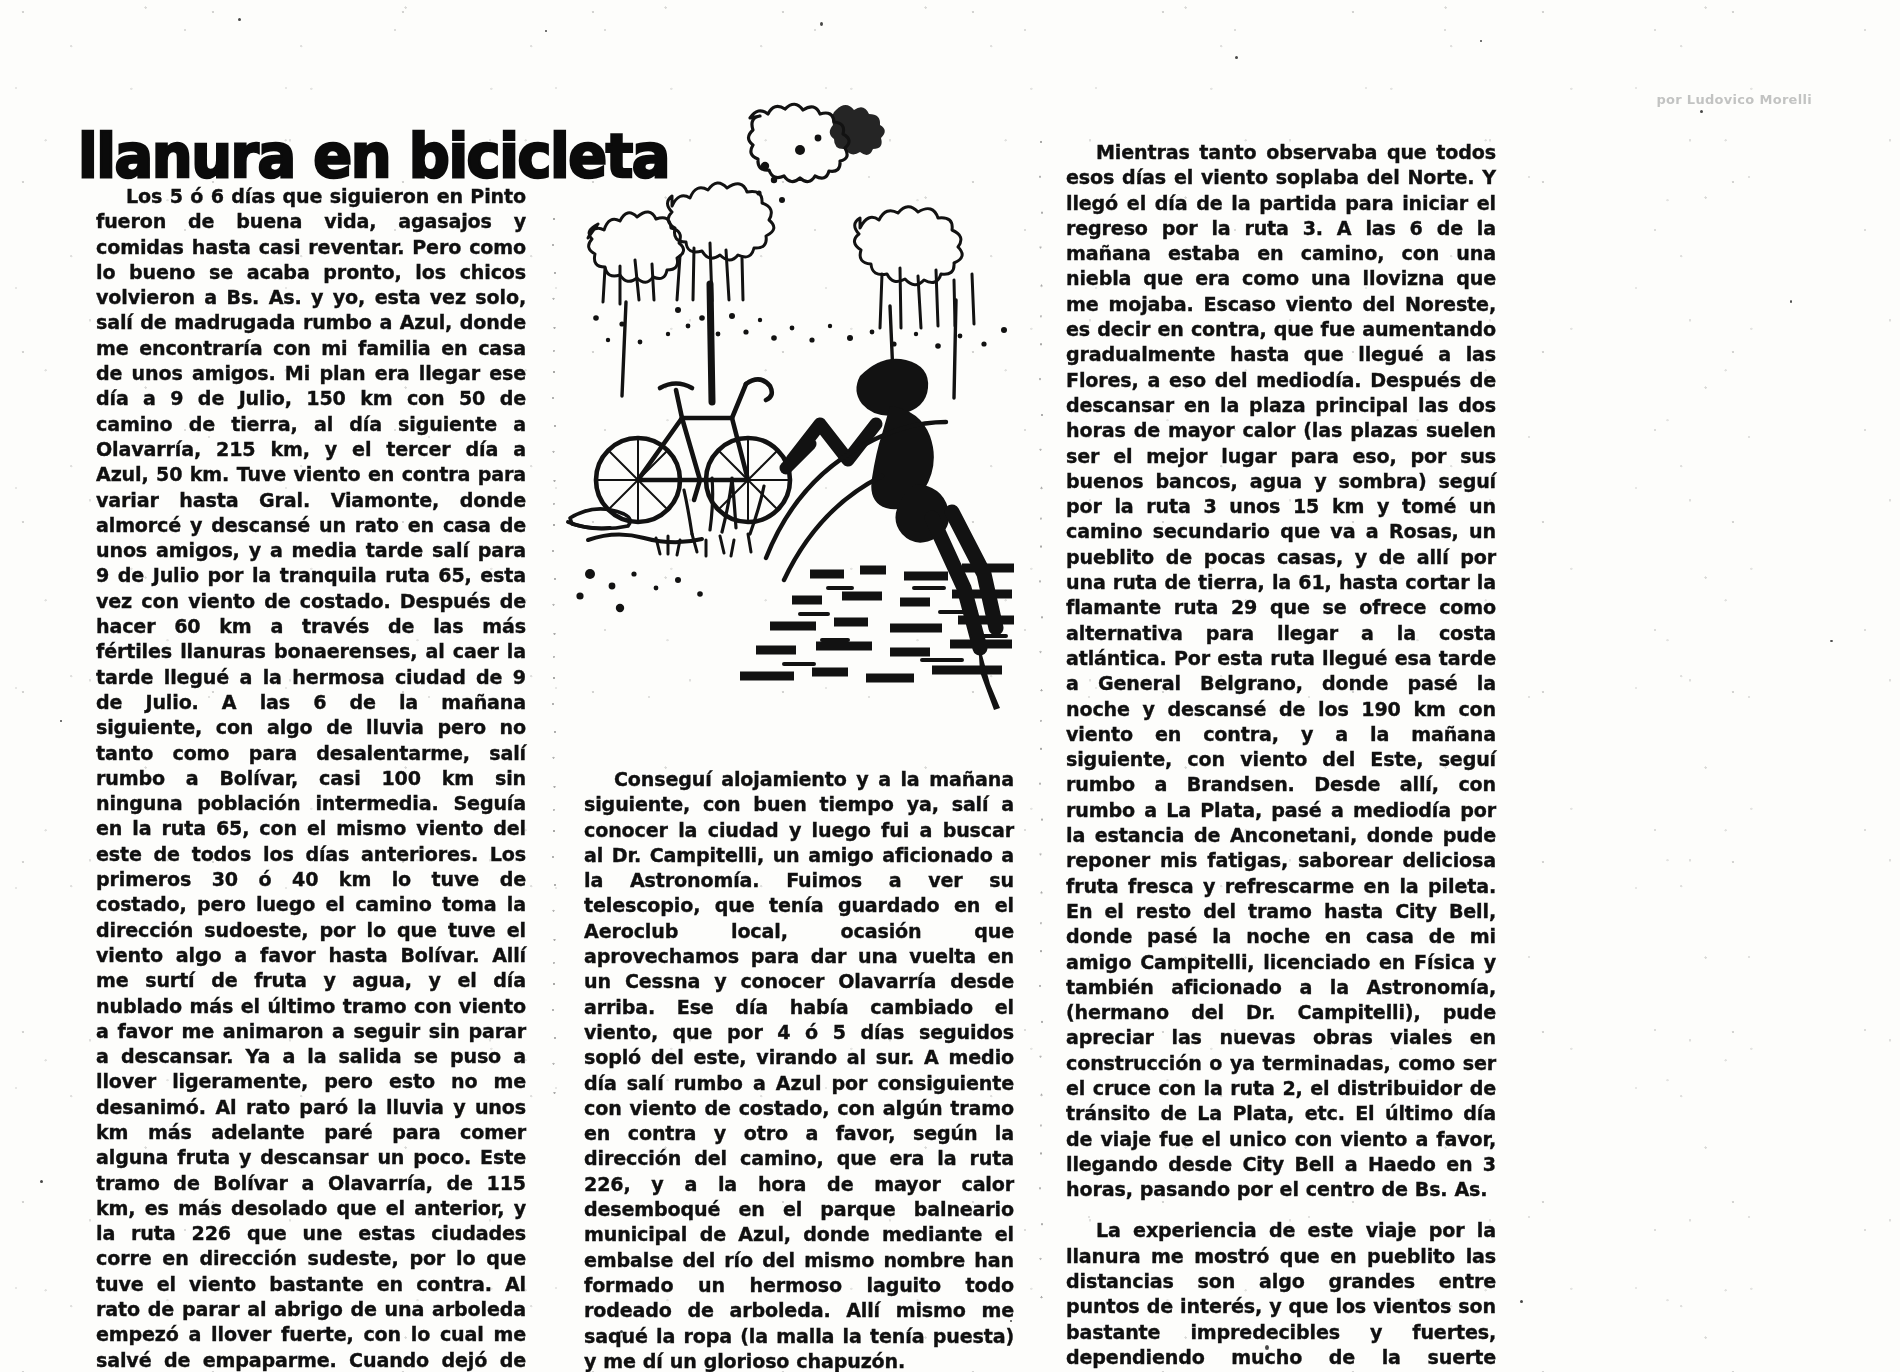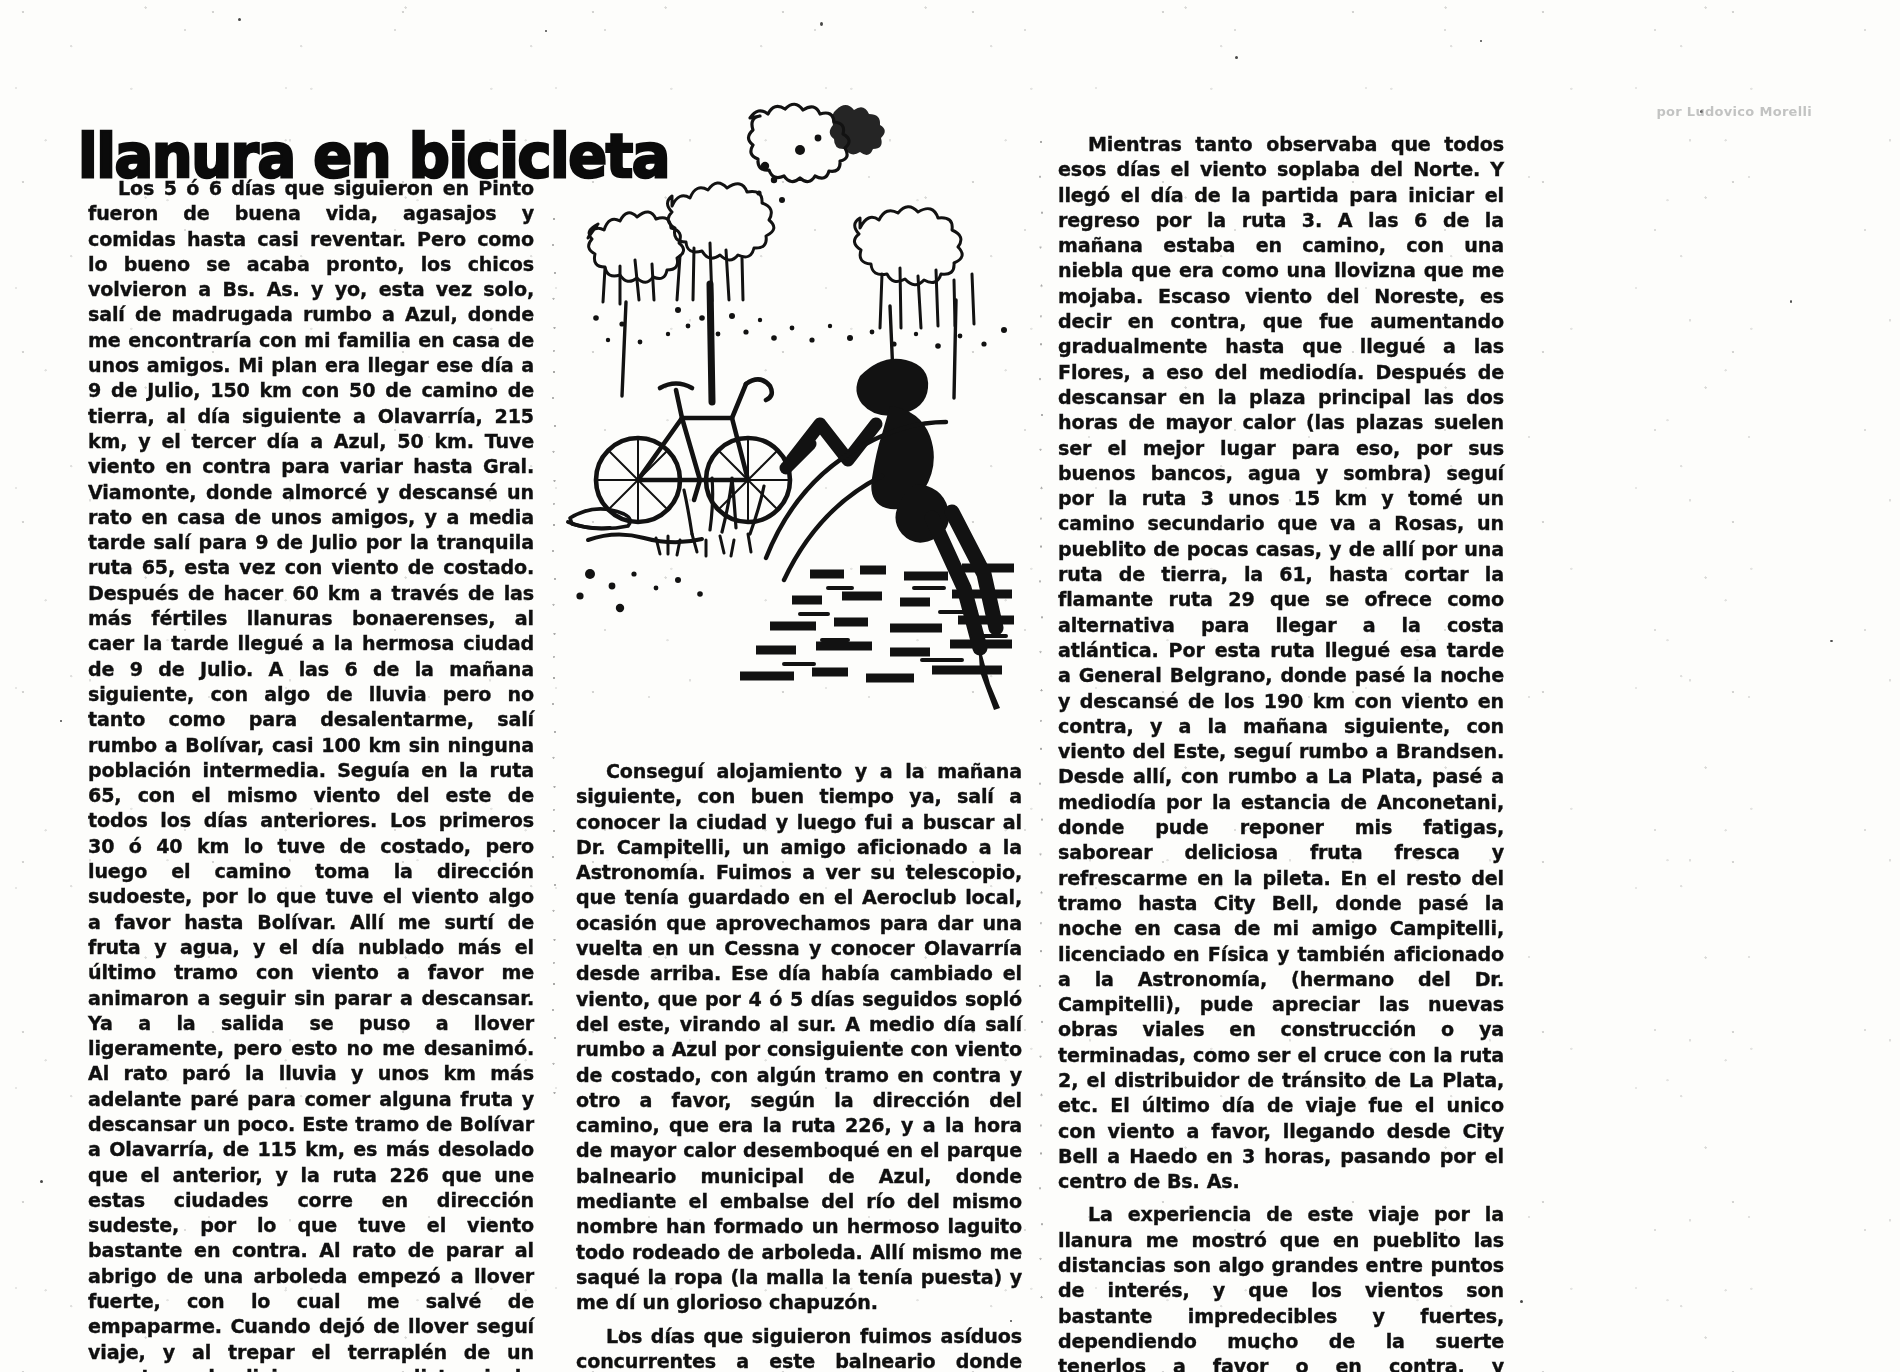--- a/index.html
+++ b/index.html
@@ -62,21 +62,21 @@
     transform-origin: left top;
     -webkit-text-stroke: 2.6px #0b0b0b;
     text-shadow: 0 0 .6px #0b0b0b;
     white-space: nowrap;
   }
 
   
   .byline {
     position: absolute;
     right: 88px;
-    top: 104px;
+    top: 92px;
     font-family: "DejaVu Sans", sans-serif;
     font-weight: 700;
     font-size: 13px;
     letter-spacing: .3px;
     color: #9fa0a0;
     opacity: .62;
     white-space: nowrap;
   }
 
   
@@ -87,21 +87,21 @@
     font-size: 19.1px;
     line-height: 25.3px;
     color: #101010;
     text-align: justify;
     text-justify: inter-word;
     letter-spacing: -0.15px;
     word-spacing: .5px;
     hyphens: none;
     -webkit-text-stroke: .35px #101010;
   }
-  .col p { margin: 8px; text-indent: 30px; }
+  .col p { margin: 16px; text-indent: 30px; }
   .col p.first { text-indent: 30px; }
 
   #col-left   { left: 80px;   top: 168px;  width: 462px; }
   #col-mid    { left: 568px;  top: 751px;  width: 462px; }
   #col-right  { left: 1050px; top: 124px;  width: 462px; }
 
   
   .illus {
     position: absolute;
     left: 560px;

